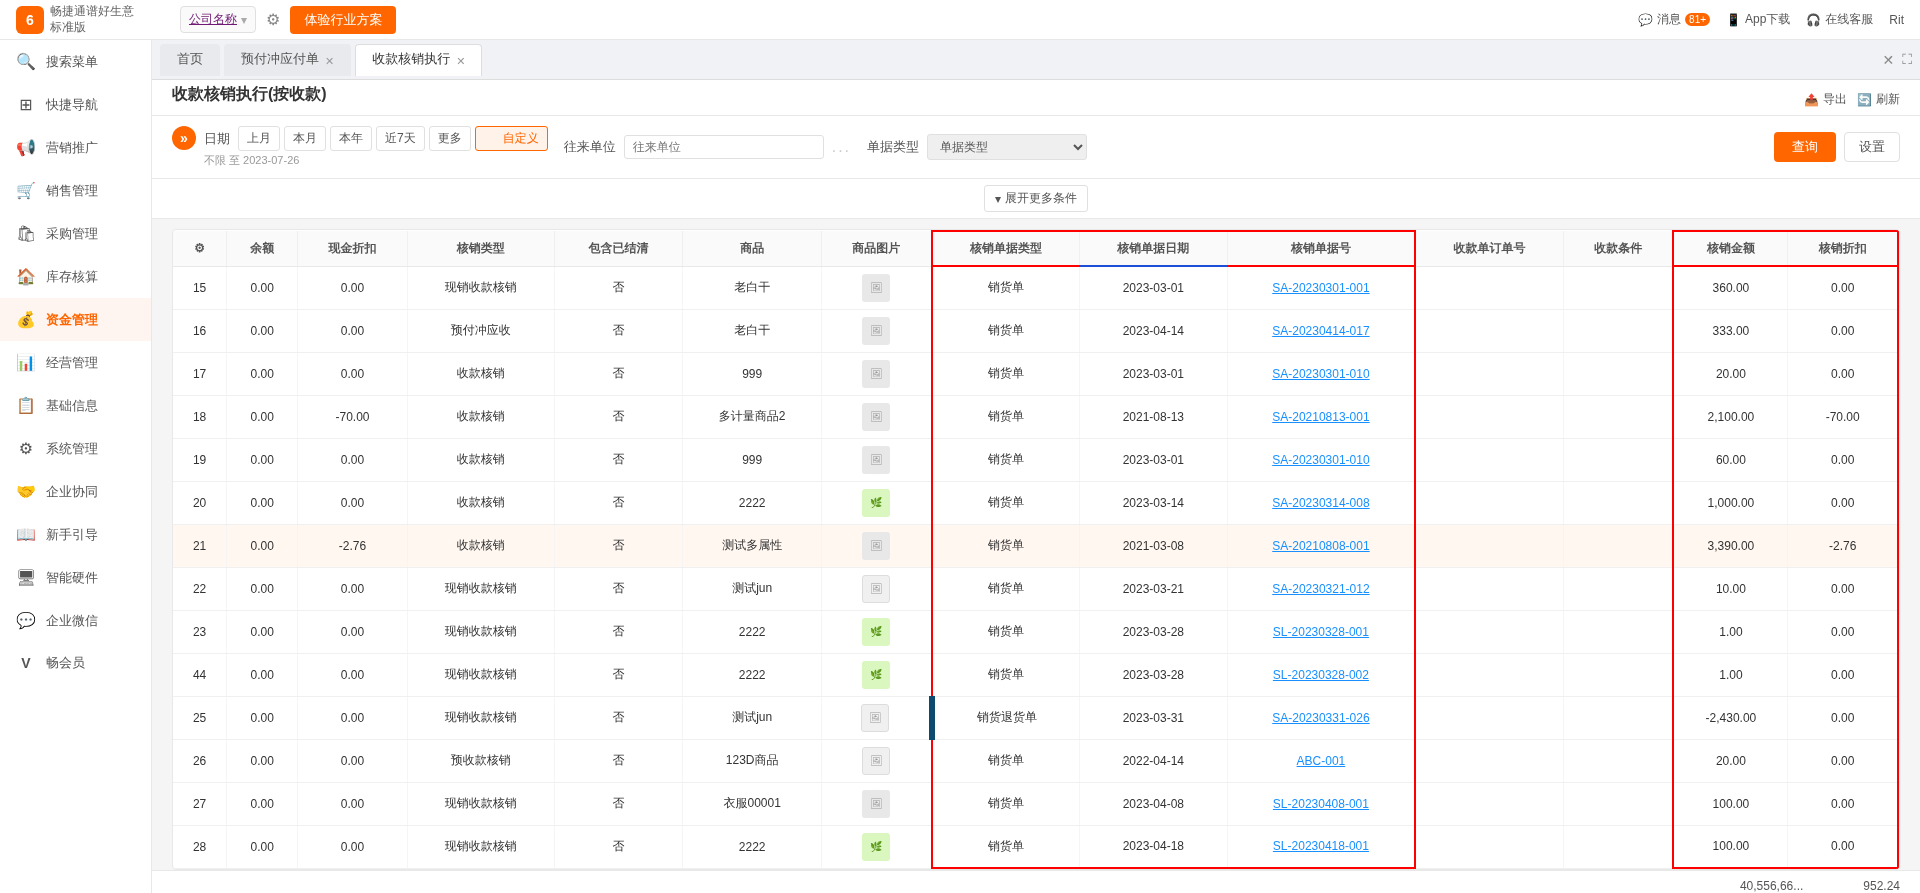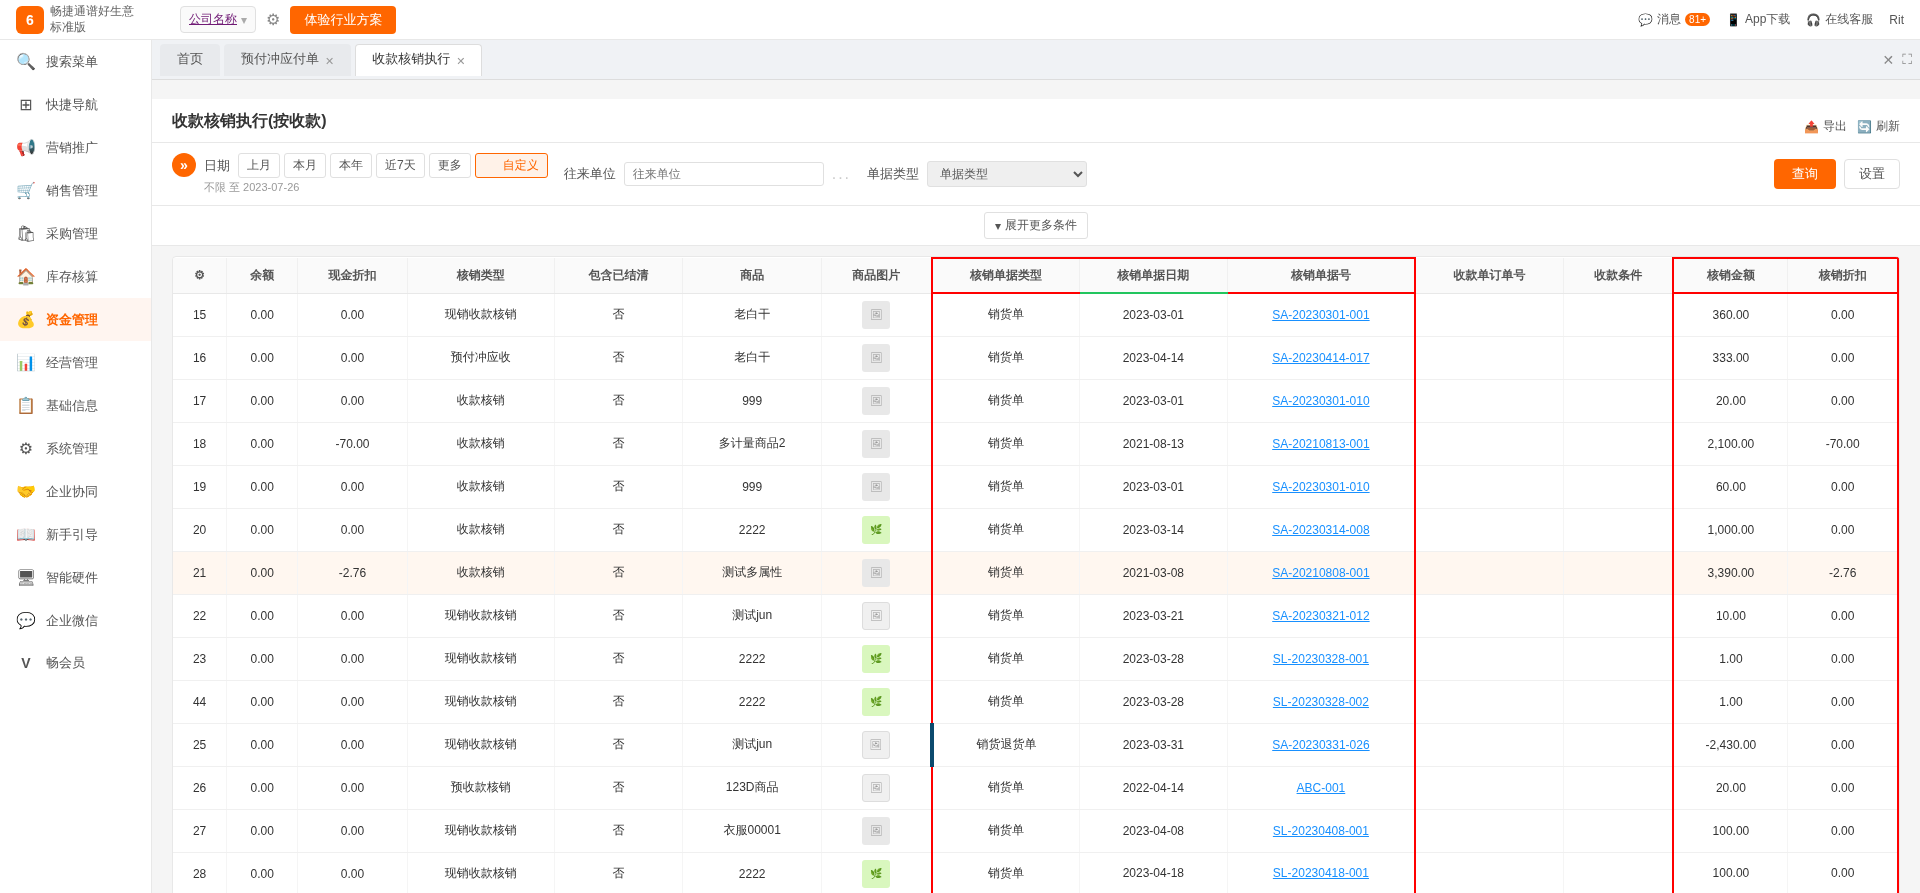--- a/index.html
+++ b/index.html
@@ -32,21 +32,21 @@
 
     
     .tab-bar { display: flex; align-items: center; background: #f0f2f5; border-bottom: 1px solid #ddd; padding: 0 8px; height: 40px; }
     .tab { display: flex; align-items: flex-end; gap: 6px; padding: 8px 16px; cursor: pointer; font-size: 13px; color: #555; border: 1px solid transparent; border-bottom: none; border-radius: 4px 4px 0 0; background: #e8eaed; margin-right: 4px; height: 32px; }
     .tab.active { background: #fff; color: #333; border-color: #ddd; }
     .tab-close { font-size: 11px; color: #999; cursor: pointer; }
     .tab-spacer { flex: 1; }
     .tab-actions { display: flex; gap: 8px; align-items: center; color: #888; font-size: 16px; cursor: pointer; }
 
     
-    .page-header { background: #fff; padding: 12px 20px 0 20px; border-bottom: 1px solid #e8e8e8; margin-top: 19px; }
+    .page-header { background: #fff; padding: 4px 20px 0 20px; border-bottom: 1px solid #e8e8e8; }
     .page-title { font-size: 16px; font-weight: bold; color: #333; margin-bottom: 10px; }
 
     
     .filter-bar { background: #fff; padding: 10px 20px; border-bottom: 1px solid #e8e8e8; display: flex; align-items: center; gap: 16px; flex-wrap: wrap; }
     .filter-group { display: flex; align-items: center; gap: 8px; font-size: 13px; }
     .filter-label { color: #555; white-space: nowrap; }
     .filter-date-btns { display: flex; gap: 4px; align-items: center; }
     .date-btn { padding: 3px 8px; border: 1px solid #e0e0e0; border-radius: 3px; background: #fff; cursor: pointer; font-size: 12px; color: #555; }
     .date-btn.active { background: #fff2e8; color: #f60; border-color: #f60; padding-left: 27px; }
     .date-sub { font-size: 11px; color: #999; margin-top: 2px; }
@@ -275,21 +275,21 @@
           <thead>
             <tr>
               <th>⚙</th>
               <th>余额</th>
               <th>现金折扣</th>
               <th>核销类型</th>
               <th>包含已结清</th>
               <th>商品</th>
               <th>商品图片</th>
               <th style="border-left:2px solid red;border-top:2px solid red;border-bottom:2px solid red;">核销单据类型</th>
-              <th style="border-top:2px solid red;border-bottom:2px solid #22c55e;">核销单据日期</th>
+              <th style="border-top:2px solid red;border-bottom:2px solid #1d4ed8;">核销单据日期</th>
               <th style="border-top:2px solid red;border-bottom:2px solid red;border-right:2px solid red;">核销单据号</th>
               <th>收款单订单号</th>
               <th>收款条件</th>
               <th style="border-left:2px solid red;border-top:2px solid red;border-bottom:2px solid red;">核销金额</th>
               <th style="border-top:2px solid red;border-bottom:2px solid red;border-right:2px solid red;">核销折扣</th>
             </tr>
           </thead>
           <tbody id="table-body">
           <tr>
     <td>15</td>
@@ -452,21 +452,21 @@
     <td style="border-right:2px solid red;" class="">0.00</td>
   </tr>
               <tr>
     <td>25</td>
     <td>0.00</td>
     <td class="">0.00</td>
     <td>现销收款核销</td>
     <td>否</td>
     <td>测试jun</td>
     <td><div class="icon-img img">🖼</div></td>
-    <td style="border-left:4px solid #0c4a6e;">销货退货单</td>
+    <td style="border-left:6px solid #0c4a6e;">销货退货单</td>
     <td>2023-03-31</td>
     <td style="border-right:2px solid red;"><a class="text-blue" href="#">SA-20230331-026</a></td>
     <td></td>
     <td></td>
     <td style="border-left:2px solid red;" class="text-red">-2,430.00</td>
     <td style="border-right:2px solid red;" class="">0.00</td>
   </tr>
               <tr>
     <td>26</td>
     <td>0.00</td>

